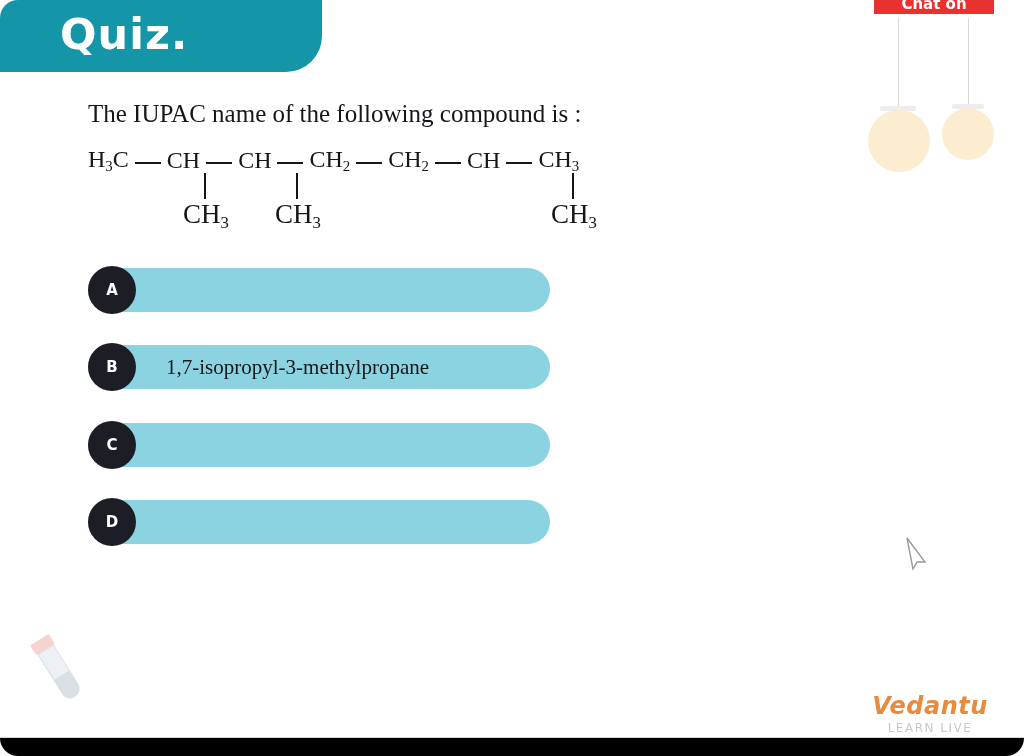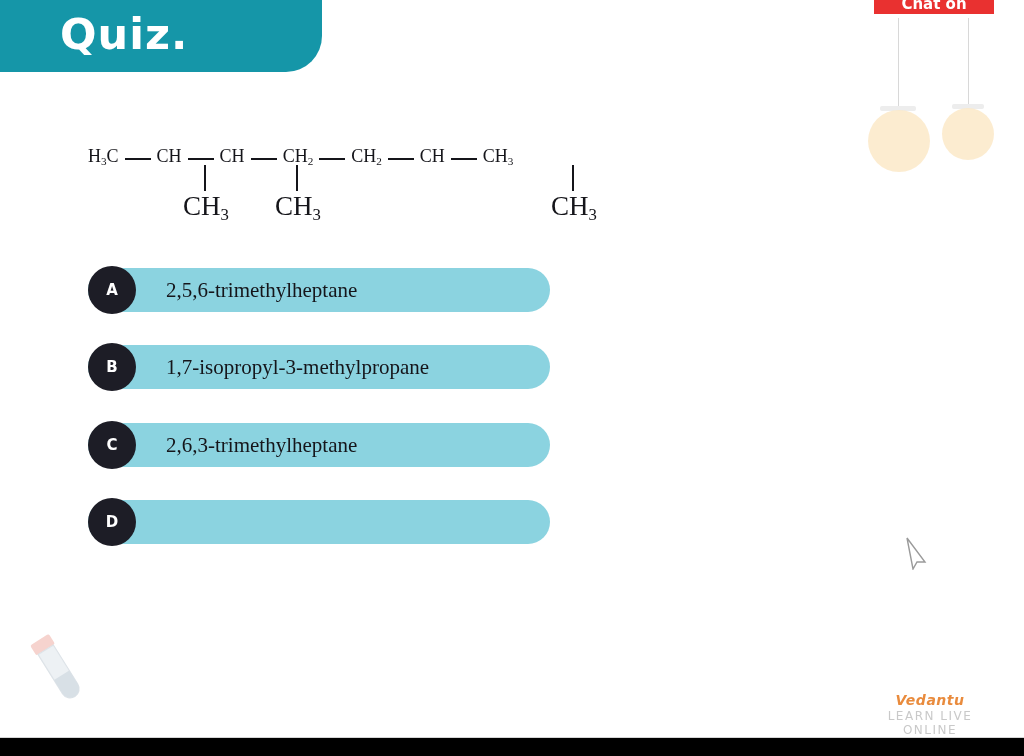--- a/index.html
+++ b/index.html
@@ -11,20 +11,21 @@
     overflow: hidden;
     background: #ffffff;
     font-family: "Liberation Serif", serif;
   }
   #page {
     position: relative;
     width: 1024px;
     height: 756px;
     background: #ffffff;
     overflow: hidden;
+    border-radius: 18px;
   }
 
   
   #quiz-banner {
     position: absolute;
     left: 0;
     top: 0;
     width: 322px;
     height: 72px;
     background: #1596a8;
@@ -58,21 +59,21 @@
   #formula {
     position: absolute;
     left: 88px;
     top: 146px;
     font-family: "Liberation Serif", serif;
     color: #15151a;
   }
   .chain-row {
     display: flex;
     align-items: center;
-    font-size: 18px;
+    font-size: 24px;
     white-space: nowrap;
   }
   .chain-row .bond {
     display: inline-block;
     width: 26px;
     height: 2px;
     background: #15151a;
     margin: 0 6px;
     position: relative;
     top: 2px;
@@ -194,21 +195,21 @@
   #watermark {
     position: absolute;
     left: 930px;
     top: 692px;
     transform: translateX(-50%);
     text-align: center;
     color: #e98b3d;
     font-family: "DejaVu Sans", sans-serif;
   }
   #watermark .wm-main {
-    font-size: 14px;
+    font-size: 24px;
     font-weight: bold;
     font-style: italic;
     letter-spacing: 0.5px;
   }
   #watermark .wm-sub {
     font-size: 12px;
     letter-spacing: 1.5px;
     color: #c9c9c9;
     margin-top: 1px;
   }
@@ -232,20 +233,21 @@
 </style>
 </head>
 <body>
 
 <div id="page">
 
   <div id="quiz-banner">
     <span class="quiz-text">Quiz.</span>
   </div>
 
+  <div id="question-text">The IUPAC name of the following compound is :</div>
 
   <div id="formula">
     <div class="chain-row">
       <span class="grp">H<sub>3</sub>C</span>
       <span class="bond"></span>
       <span class="grp">CH</span>
       <span class="bond"></span>
       <span class="grp">CH</span>
       <span class="bond"></span>
       <span class="grp">CH<sub>2</sub></span>
@@ -263,29 +265,27 @@
       <span class="vbond" style="left:208px;"></span>
       <span class="sub-grp" style="left:187px;">CH<sub style="font-size:0.62em;vertical-align:-0.28em;">3</sub></span>
 
       <span class="vbond" style="left:484px;"></span>
       <span class="sub-grp" style="left:463px;">CH<sub style="font-size:0.62em;vertical-align:-0.28em;">3</sub></span>
     </div>
   </div>
 
   <div class="option" id="option-a">
     <span class="option-badge">A</span>
-    <span class="option-label">2,5,6-trimethylheptane</span>
   </div>
   <div class="option" id="option-b">
     <span class="option-badge">B</span>
     <span class="option-label">1,7-isopropyl-3-methylpropane</span>
   </div>
   <div class="option" id="option-c">
     <span class="option-badge">C</span>
-    <span class="option-label">2,6,3-trimethylheptane</span>
   </div>
   <div class="option" id="option-d">
     <span class="option-badge">D</span>
   </div>
 
   <div id="red-banner">Chat on</div>
 
   <div class="lamp-wire" style="left:898px; top:18px; height:90px;"></div>
   <div class="lamp-cap" style="left:880px; top:106px; width:36px;"></div>
   <div class="lamp-bulb" style="left:868px; top:110px; width:62px; height:62px;"></div>

